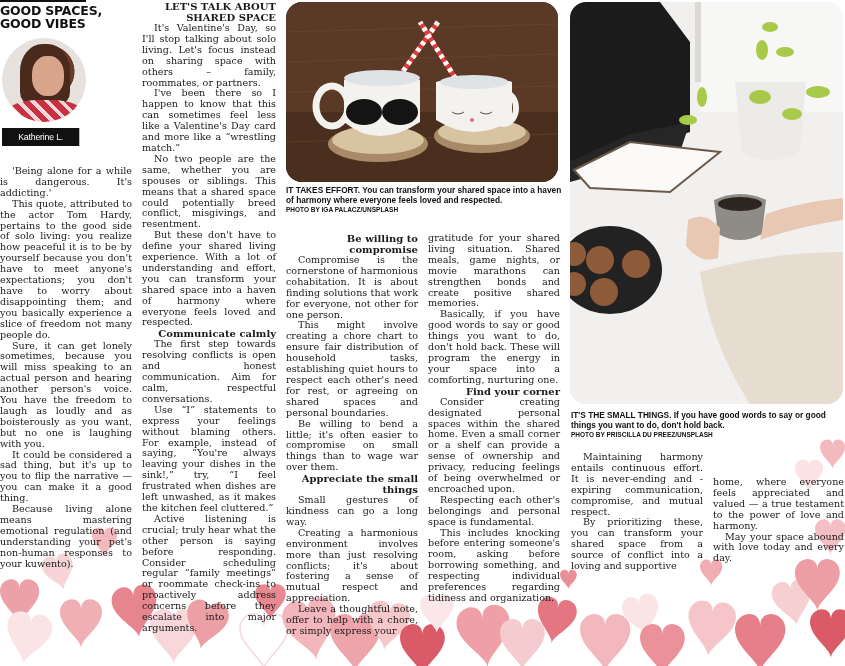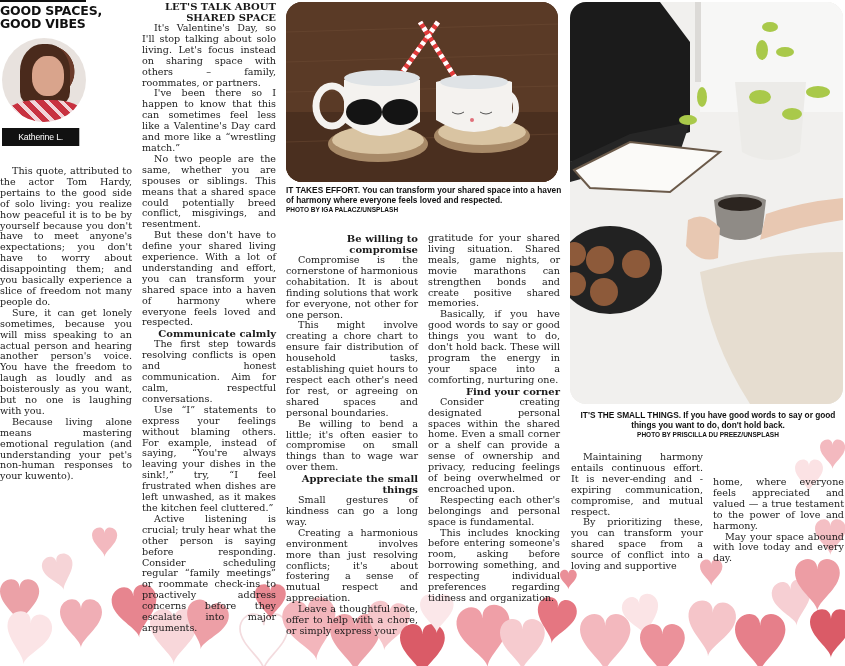--- a/index.html
+++ b/index.html
@@ -93,22 +93,24 @@
   <div class="kicker-rule"></div>
   <div class="headline">GOOD SPACES, GOOD VIBES</div>
   <div class="avatar">
     <div class="hair"></div>
     <div class="face"></div>
     <div class="shirt"></div>
   </div>
   <div class="byline">Katherine L. Magsanoc</div>
 
   <div class="col" style="left:0;top:166px;width:132px;">
+    <p>'Being alone for a while is dangerous. It's addicting.'</p>
     <p>This quote, attributed to the actor Tom Hardy, pertains to the good side of solo living: you realize how peaceful it is to be by yourself because you don't have to meet anyone's expectations; you don't have to worry about disappointing them; and you basically experience a slice of freedom not many people do.</p>
     <p>Sure, it can get lonely sometimes, because you will miss speaking to an actual person and hearing another person's voice. You have the freedom to laugh as loudly and as boisterously as you want, but no one is laughing with you.</p>
+    <p>It could be considered a sad thing, but it's up to you to flip the narrative — you can make it a good thing.</p>
     <p>Because living alone means mastering emotional regulation (and understanding your pet's non-human responses to your kuwento).</p>
   </div>
 
   <div class="col" style="left:142px;top:1px;width:134px;">
     <h3>LET'S TALK ABOUT SHARED SPACE</h3>
     <p>It's Valentine's Day, so I'll stop talking about solo living. Let's focus instead on sharing space with others – family, roommates, or partners.</p>
     <p>I've been there so I happen to know that this can sometimes feel less like a Valentine's Day card and more like a “wrestling match.”</p>
     <p>No two people are the same, whether you are spouses or siblings. This means that a shared space could potentially breed conflict, misgivings, and resentment.</p>
     <p>But these don't have to define your shared living experience. With a lot of understanding and effort, you can transform your shared space into a haven of harmony where everyone feels loved and respected.</p>
     <h3>Communicate calmly</h3>
@@ -199,21 +201,21 @@
           <circle cx="4" cy="252" r="12"></circle>
           <circle cx="4" cy="282" r="12"></circle>
       </g>
       <path d="M144,198 Q170,186 196,198 L192,232 Q170,244 148,232 Z" fill="#8f8b86"></path>
       <ellipse cx="170" cy="202" rx="22" ry="7" fill="#2c2520"></ellipse>
       <path d="M118,218 Q135,208 150,226 L148,256 Q130,262 116,244 Z" fill="#e8c8b2"></path>
       <path d="M196,212 Q230,200 273,196 L273,218 Q230,224 190,238 Z" fill="#e8c8b2"></path>
       <path d="M130,270 Q200,250 273,250 L273,402 L180,402 Q140,340 130,270 Z" fill="#e6ddd0"></path>
     </svg>
   </div>
-  <div class="caption" style="left:571px;top:411px;width:274px;text-align:center;">
+  <div class="caption" style="left:571px;top:411px;width:274px;">
     <span>IT'S THE SMALL THINGS. If you have good words to say or good things you want to do, don't hold back.</span>
     <span class="credit">PHOTO BY PRISCILLA DU PREEZ/UNSPLASH</span>
   </div>
 
   <div class="col" style="left:571px;top:452px;width:132px;">
     <p>Maintaining harmony entails continuous effort. It is never-ending and -expiring communication, compromise, and mutual respect.</p>
     <p>By prioritizing these, you can transform your shared space from a source of conflict into a loving and supportive</p>
   </div>
 
   <div class="col" style="left:713px;top:477px;width:131px;">

